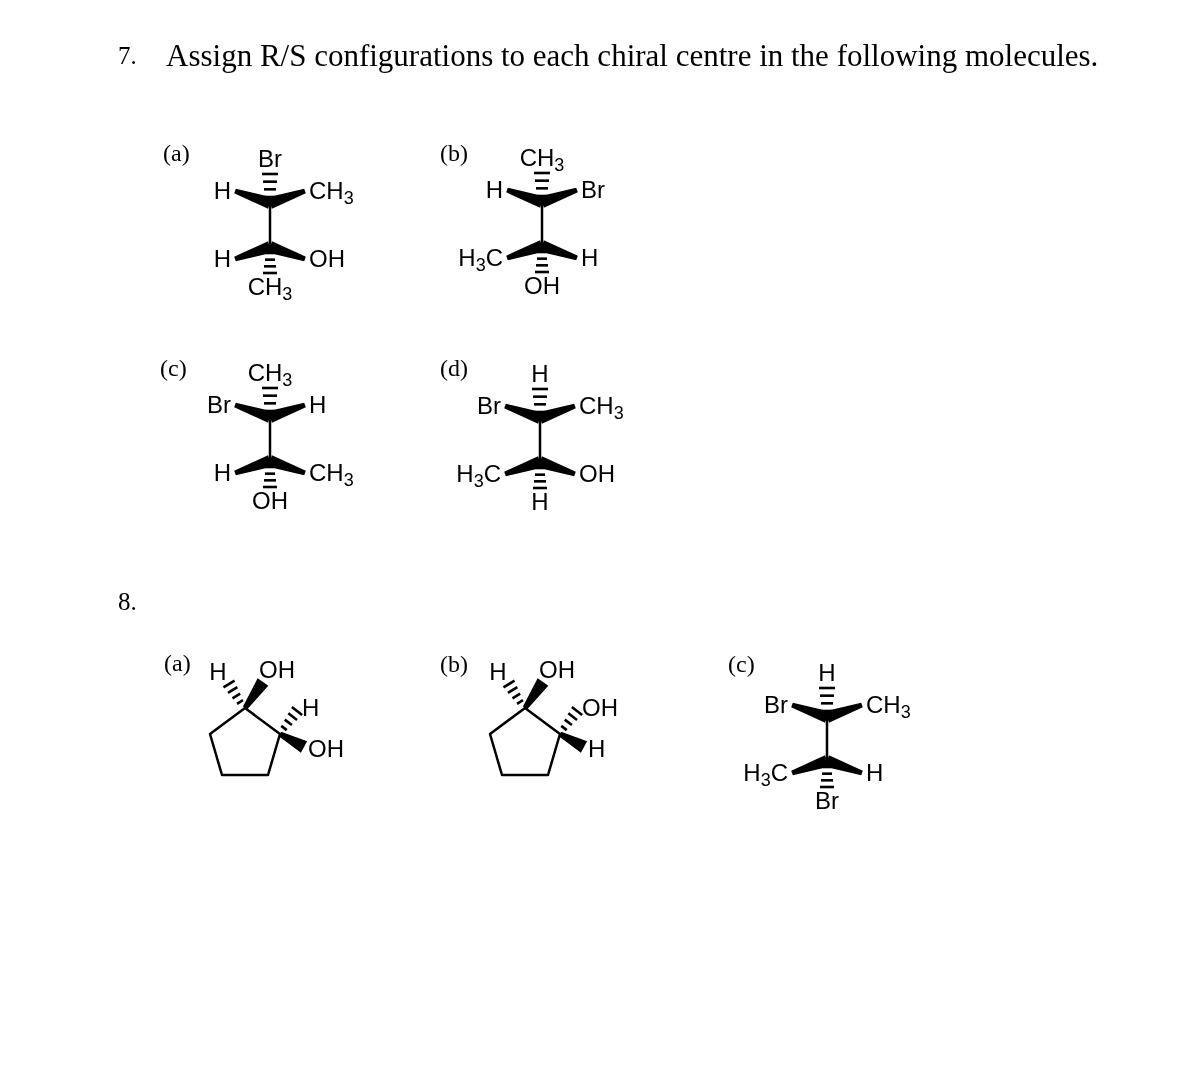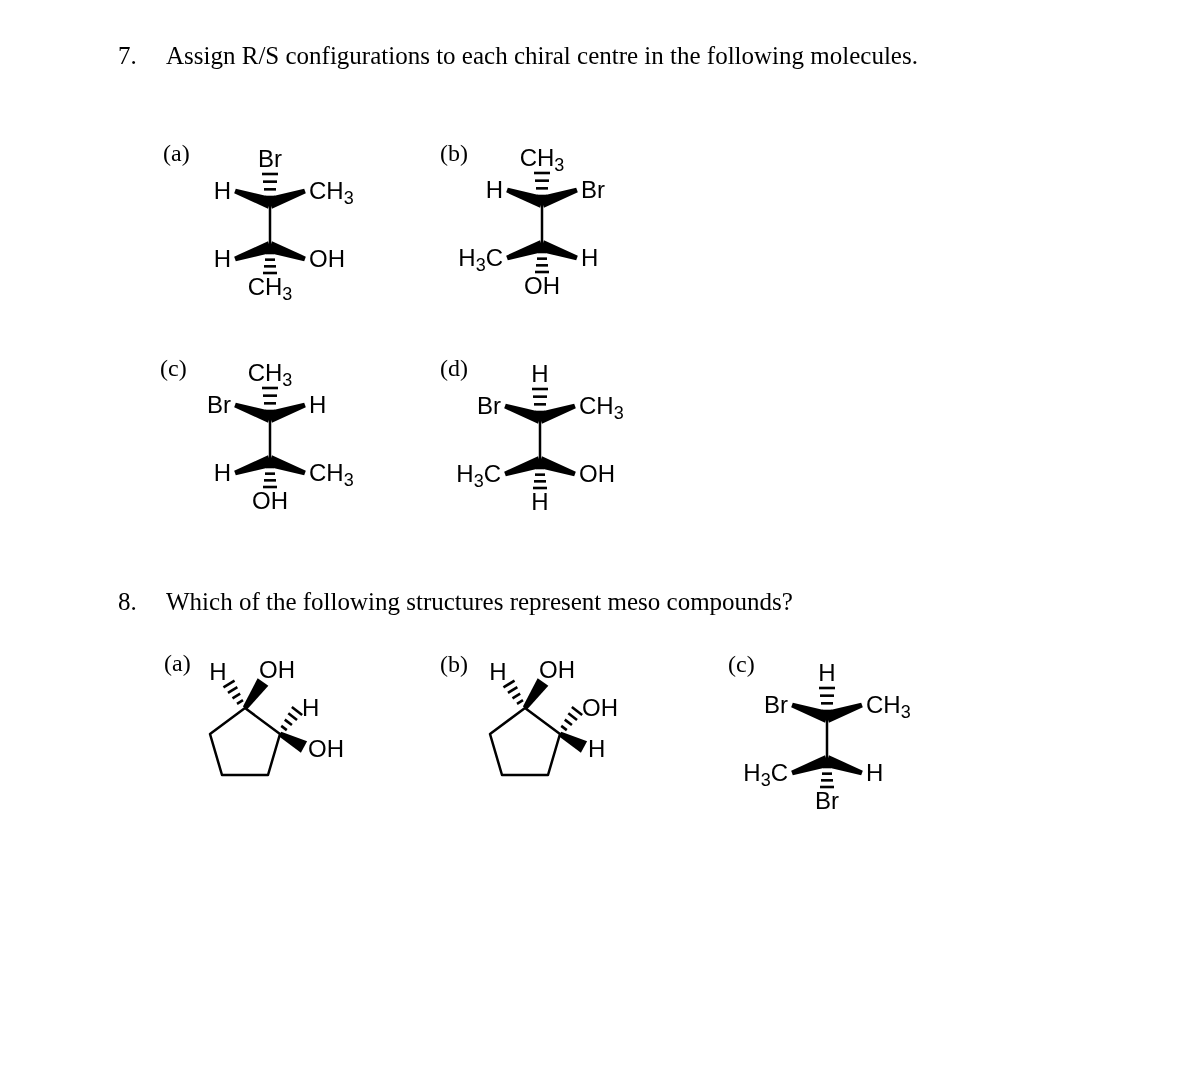--- a/index.html
+++ b/index.html
@@ -13,21 +13,21 @@
     overflow:hidden;
   }
   .qnum{
     position:absolute;
     font-size:25px;
     line-height:30px;
     white-space:nowrap;
   }
   .qtext{
     position:absolute;
-    font-size:25px;
+    font-size:31px;
     line-height:30px;
     white-space:nowrap;
   }
   .plabel{
     position:absolute;
     font-size:24px;
     white-space:nowrap;
   }
   .mol{
     position:absolute;
@@ -200,21 +200,20 @@
     <g data-hash="115,112,115,132,4,4,7">
         <line x1="119" y1="112" x2="111" y2="112"></line>
         <line x1="120" y1="118.66666666666667" x2="110" y2="118.66666666666667"></line>
         <line x1="121" y1="125.33333333333333" x2="109" y2="125.33333333333333"></line>
         <line x1="122" y1="132" x2="108" y2="132"></line>
       </g>
     <text x="115" y="154" text-anchor="middle"><tspan>H</tspan></text>
   </svg>
 
   <div class="qnum" style="left:118px;top:587px">8.</div>
-  <div class="qtext" style="left:166px;top:587px">Which of the following structures represent meso compounds?</div>
 
   <div class="plabel" style="left:164px;top:650px">(a)</div>
   <div class="plabel" style="left:440px;top:651px">(b)</div>
   <div class="plabel" style="left:728px;top:651px">(c)</div>
 
   <svg class="mol" style="left:150px;top:650px" width="240" height="175" viewBox="0 0 240 175">
     <polygon class="ring" points="95,58 130,84 118,125 72,125 60,84"></polygon>
     <g data-hash="90,52,79,34,4,3.5,6.5">
         <line x1="87.01351358221814" y1="53.825075033088915" x2="92.98648641778186" y2="50.174924966911085"></line>
         <line x1="82.49356508189952" y1="48.346525042542886" x2="90.17310158476714" y2="43.653474957457114"></line>

